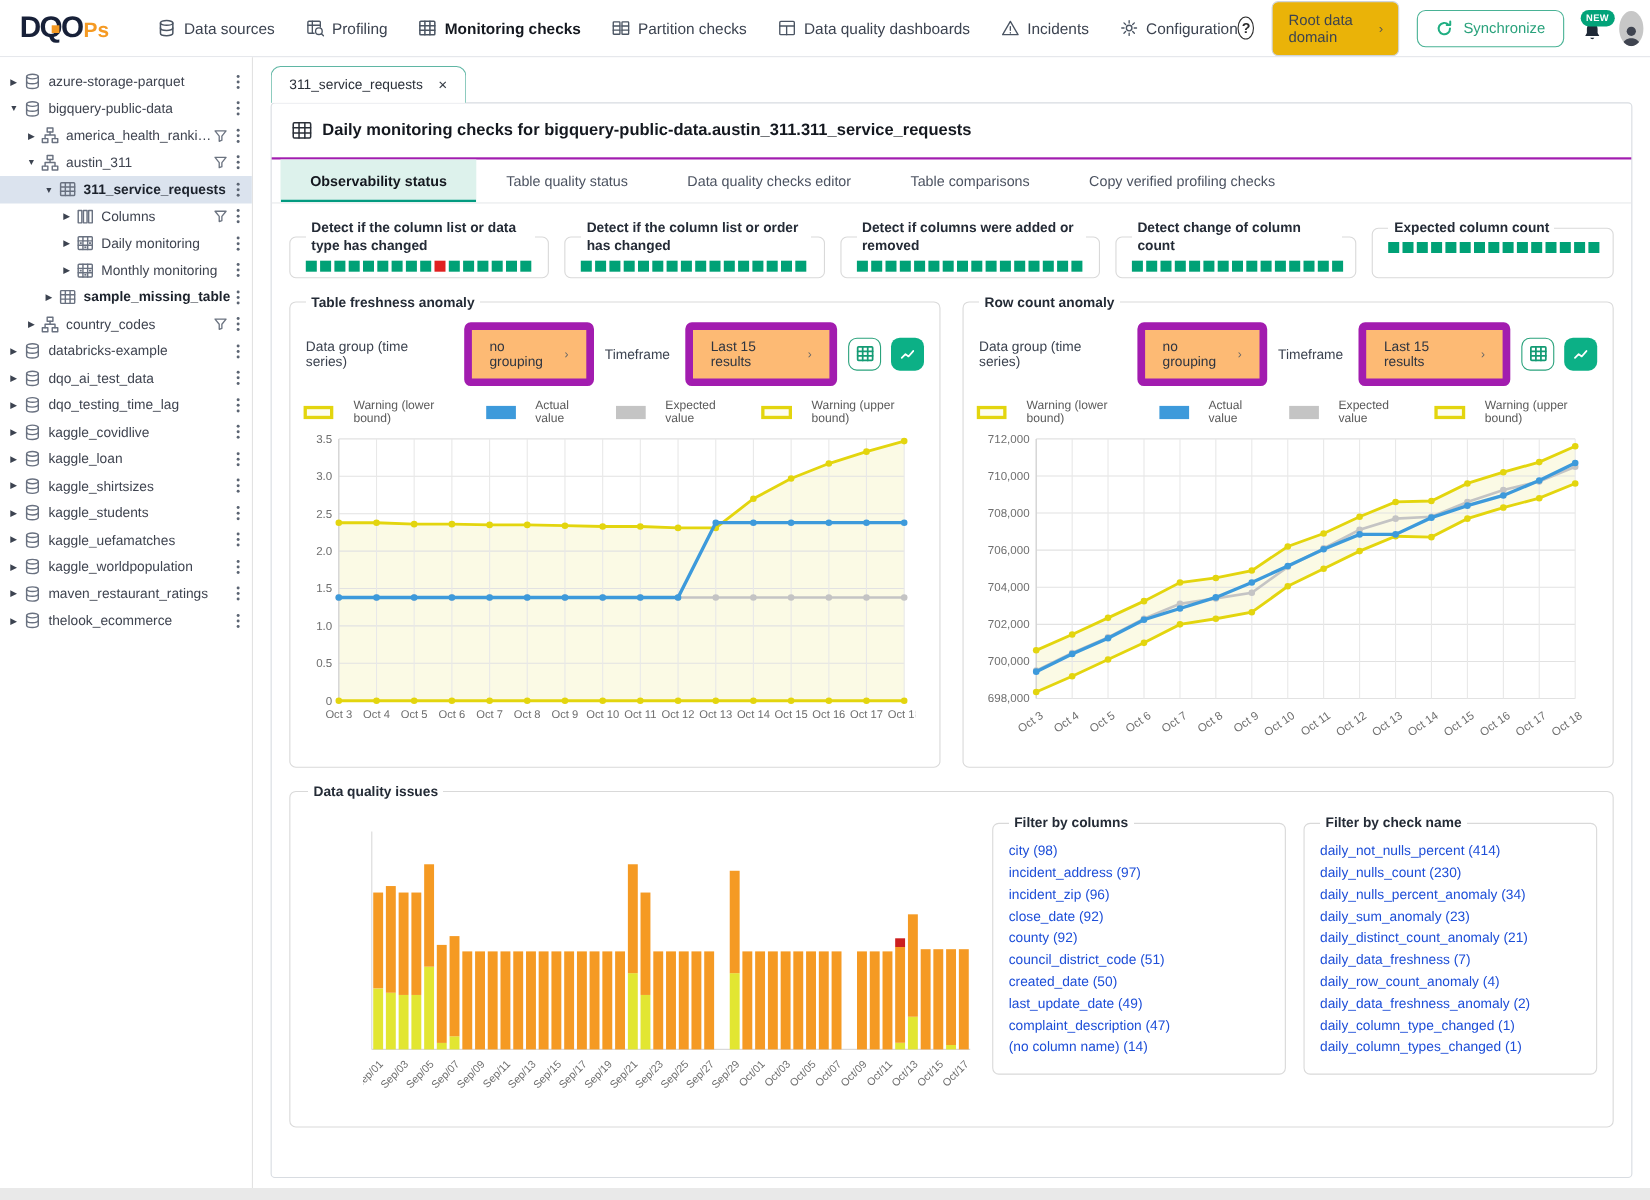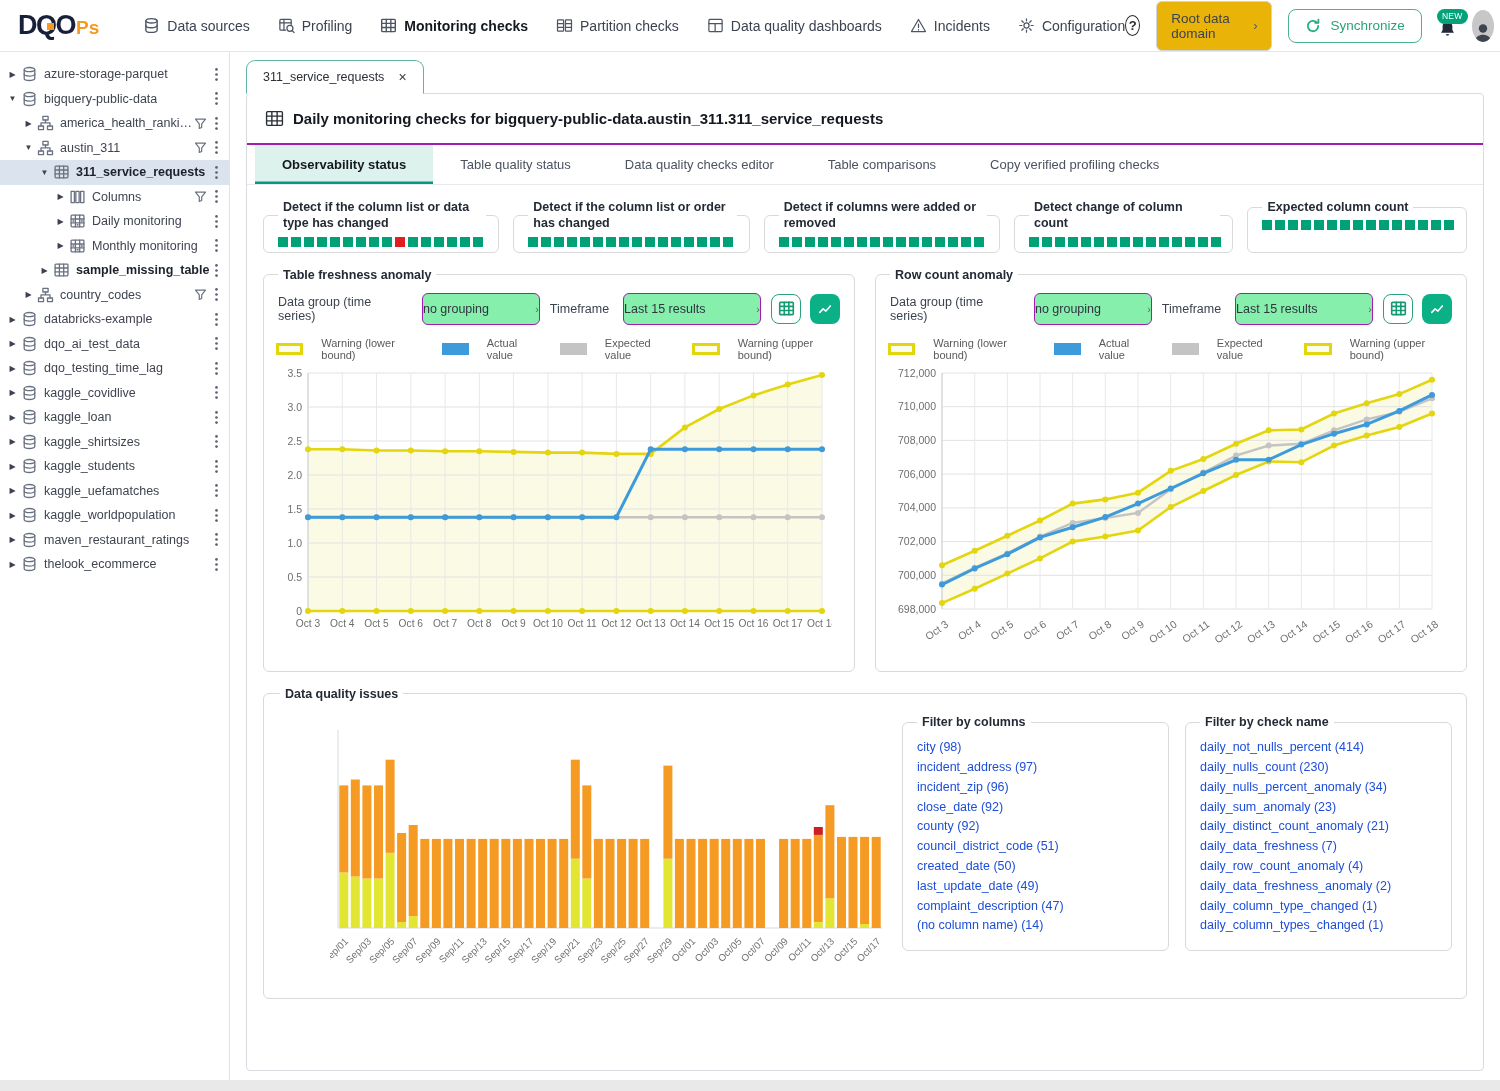--- a/index.html
+++ b/index.html
@@ -24,21 +24,21 @@
   .nav-item.active { font-weight:700; color:#14181f; }
   .hright { margin-left:auto; display:flex; align-items:center; gap:16px; }
   .help-btn { width:21px; height:21px; border:1.6px solid #2b2b2b; border-radius:50%; display:flex; align-items:center; justify-content:center; font-size:13px; font-weight:700; color:#2b2b2b; cursor:pointer; }
   .domain-btn { border:1px solid #cfd4da; border-radius:6px; padding:9px 14px; font-size:13.5px; color:#3c4350; display:flex; align-items:center; gap:14px; cursor:pointer; background:#eab308; }
   .domain-btn .chev { font-size:12px; color:#555; }
   .sync-btn { border:1.4px solid #49b295; border-radius:8px; padding:8px 16px; font-size:13.5px; color:#2aa27c; display:flex; align-items:center; gap:9px; cursor:pointer; background:#fff; }
   .sync-btn .icon { width:16px; height:16px; color:#1fae82; }
   .sync-btn .icon svg { stroke-width:1.8; }
   .bell-wrap { position:relative; width:26px; height:30px; cursor:pointer; }
   .bell-wrap .icon { width:19px; height:19px; position:absolute; left:0; bottom:2px; color:#1f2937; }
-  .new-badge { position:absolute; right:-12px; top:-2px; background:#02a379; color:#fff; font-size:8.5px; font-weight:400; padding:2.5px 5px; border-radius:8px; letter-spacing:.3px; }
+  .new-badge { position:absolute; right:-12px; top:-2px; background:#02a379; color:#fff; font-size:8.5px; font-weight:700; padding:2.5px 5px; border-radius:8px; letter-spacing:.3px; }
   .avatar { width:32px; height:32px; border-radius:50%; background:#c7c7c7; overflow:hidden; display:flex; align-items:flex-end; justify-content:center; cursor:pointer; }
 
   
   .page { display:flex; height:1028px; }
   aside { width:230px; border-right:1px solid #e2e2e2; padding-top:10px; overflow:hidden; background:#fff; }
   .tree-row { display:flex; align-items:center; height:24.5px; padding-right:4px; cursor:pointer; font-size:12.5px; color:#3f4450; }
   .tree-row.selected { background:#dbe3ee; }
   .tree-row.bold .lbl { font-weight:700; color:#1c222c; }
   .tree-row .caret { width:13px; flex:none; font-size:8px; color:#3c4350; text-align:center; }
   .tree-row .ticon { width:17px; height:16px; flex:none; margin:0 6px 0 2px; color:#697180; }
@@ -65,21 +65,21 @@
   .status-row fieldset { flex:1; }
   .status-row fieldset.narrow { flex:0.92; }
   .squares { padding:3px 2px 2px; white-space:nowrap; }
   .sq { display:inline-block; width:10px; height:10px; margin-right:3px; background:#00a176; }
   .sq.red { background:#e02020; }
 
   
   .charts-row { display:flex; gap:20px; padding:2px 16px 0; }
   .chart-panel { flex:1; padding:4px 12px 12px; }
   .controls { display:flex; align-items:center; gap:10px; margin:6px 2px 12px; font-size:12.5px; color:#3c4350; }
-  .select { border:1px solid #a21caf; border-radius:6px; padding:8px 0; display:flex; align-items:center; justify-content:space-between; cursor:pointer; background:#86efac; color:#2f3540; }
+  .select { border:7px solid #a21caf; border-radius:6px; padding:8px 16px; display:flex; align-items:center; justify-content:space-between; cursor:pointer; background:#fdba74; color:#2f3540; }
   .select .chev { font-size:11px; color:#666; margin-left:10px; }
   .sel-group { width:118px; }
   .sel-time { width:138px; margin-left:4px; }
   .icon-btns { margin-left:auto; display:flex; gap:9px; }
   .icon-btn { width:30px; height:30px; border-radius:8px; display:flex; align-items:center; justify-content:center; cursor:pointer; }
   .icon-btn.outline { border:1.4px solid #2aa27c; color:#149b74; background:#fff; }
   .icon-btn.filled { background:#0cb086; color:#fff; }
   .icon-btn .icon { width:17px; height:17px; }
   .icon-btn .icon svg { stroke-width:1.5; }
   .chart-legend { display:flex; justify-content:center; align-items:center; gap:18px; margin:2px 0 2px; }

